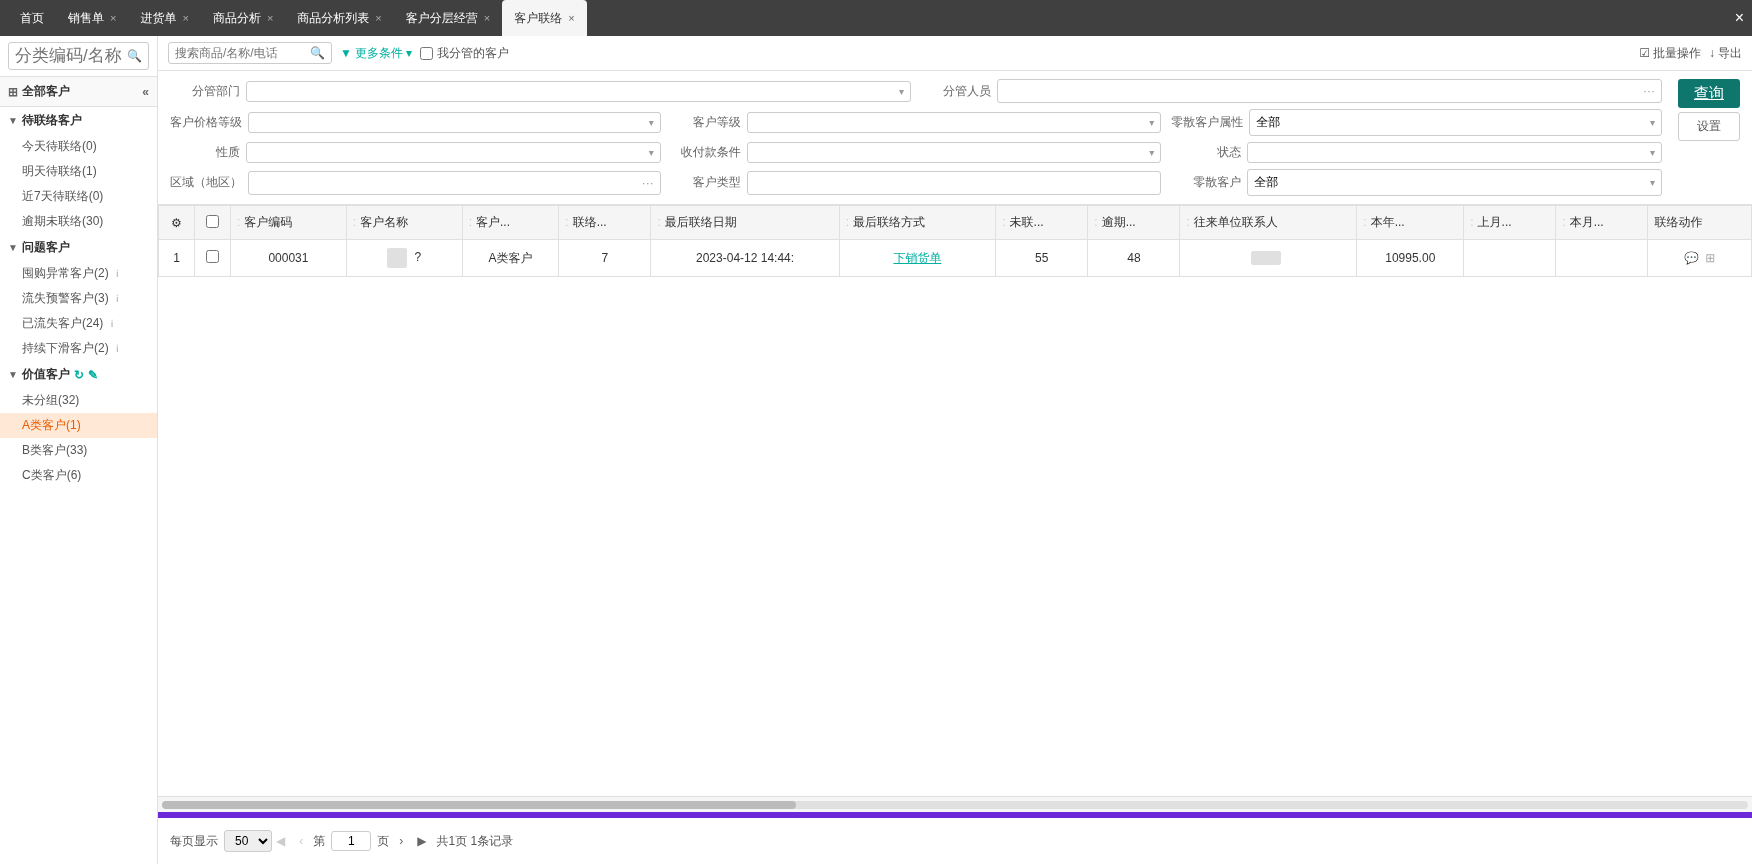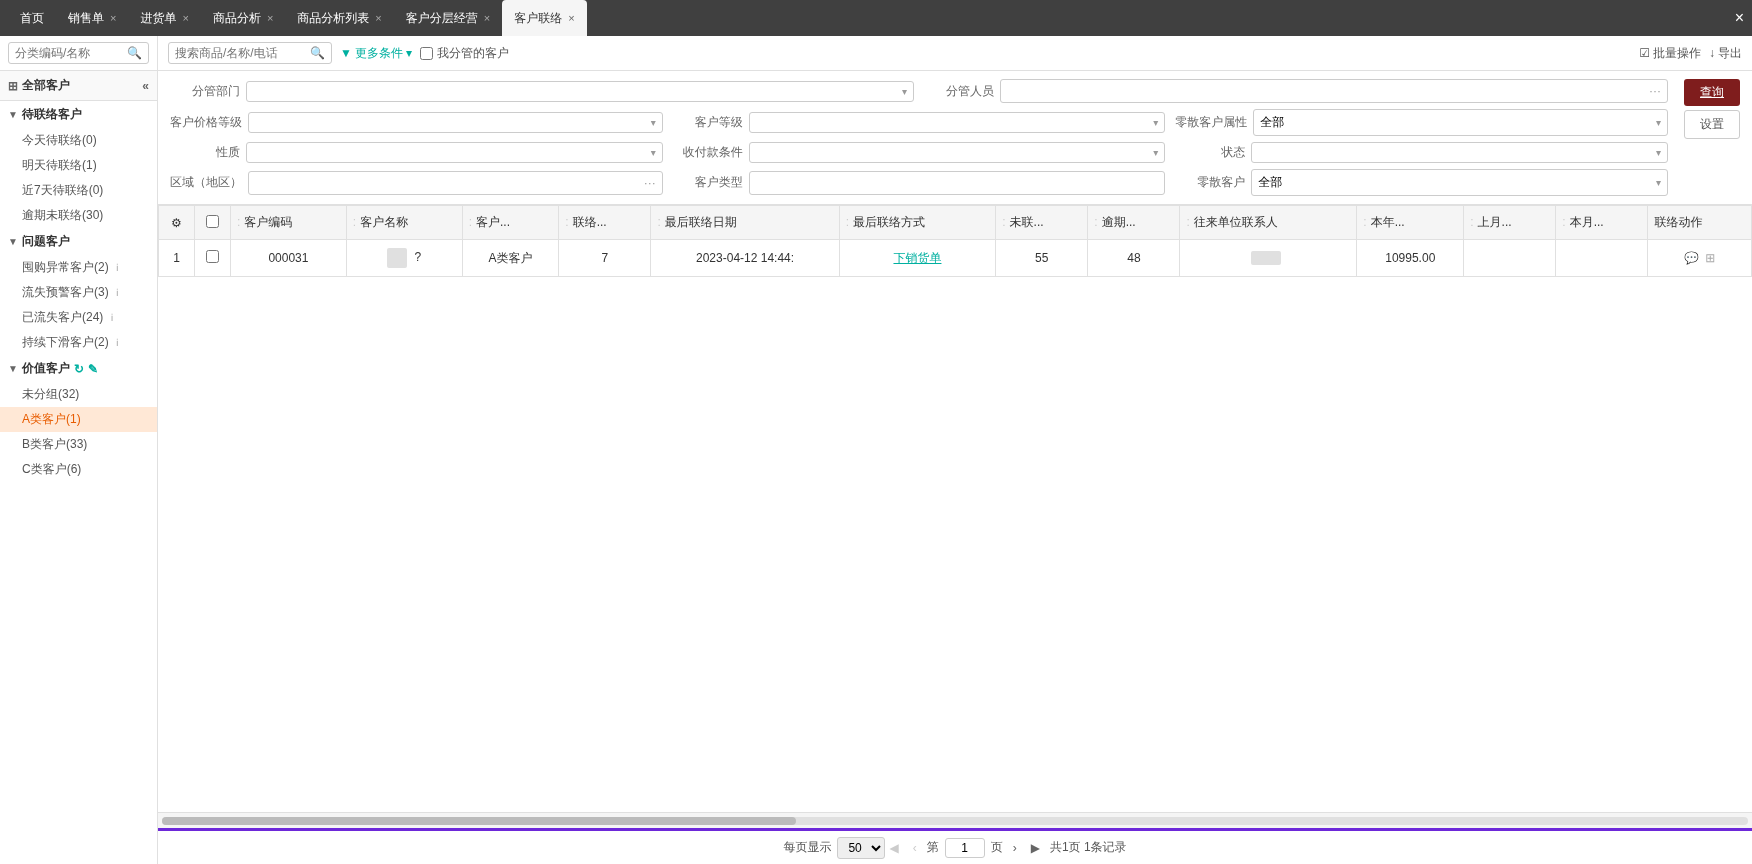--- a/index.html
+++ b/index.html
@@ -24,21 +24,21 @@
 
     
     .sidebar {
       width: 158px; background: #fff; border-right: 1px solid #e0e0e0;
       display: flex; flex-direction: column; flex-shrink: 0;
     }
     .sidebar-search {
       display: flex; align-items: center; padding: 6px 8px; border-bottom: 1px solid #e0e0e0;
     }
     .sidebar-search input {
-      border: 1px solid #ccc; border-radius: 3px; padding: 3px 6px; width: 100%; font-size: 12px; color: #999;
+      border: 1px solid #ccc; border-radius: 3px; padding: 3px 6px; width: 100%; font-size: 17px; color: #999;
     }
     .sidebar-search .search-icon { margin-left: -22px; color: #00b0a0; cursor: pointer; }
     .sidebar-all {
       display: flex; align-items: center; padding: 6px 8px; background: #f9f9f9;
       border-bottom: 1px solid #e0e0e0; font-weight: bold; color: #333;
     }
     .sidebar-all .grid-icon { margin-right: 4px; color: #666; }
     .sidebar-all .collapse-icon { margin-left: auto; color: #666; cursor: pointer; }
     .sidebar-section-title {
       display: flex; align-items: center; padding: 5px 8px; color: #333; font-weight: bold;
@@ -87,22 +87,22 @@
       flex: 1; border: 1px solid #ccc; border-radius: 3px; padding: 4px 6px;
       display: flex; align-items: center; justify-content: space-between; cursor: pointer; background: #fff;
     }
     .filter-select .placeholder { color: #ccc; }
     .filter-select .arrow { color: #999; font-size: 10px; }
     .filter-input {
       flex: 1; border: 1px solid #ccc; border-radius: 3px; padding: 4px 6px;
     }
     .filter-dotdot { color: #999; cursor: pointer; }
     .query-btn {
-      background: #7f1d1d; color: #fff; border: none; border-radius: 3px;
-      padding: 5px 16px; cursor: pointer; font-size: 12px; text-decoration: underline;
+      background: #0f766e; color: #fff; border: none; border-radius: 3px;
+      padding: 5px 16px; cursor: pointer; font-size: 15px; text-decoration: underline;
     }
     .setting-btn {
       background: #fff; color: #555; border: 1px solid #ccc; border-radius: 3px;
       padding: 5px 12px; cursor: pointer; font-size: 12px;
     }
     .filter-actions { display: flex; flex-direction: column; gap: 4px; margin-left: 8px; }
 
     
     .table-area { flex: 1; overflow: auto; background: #fff; }
     table { width: 100%; border-collapse: collapse; }
@@ -125,22 +125,22 @@
     }
     .scroll-track {
       flex: 1; height: 8px; background: #e0e0e0; border-radius: 4px; position: relative;
     }
     .scroll-thumb {
       position: absolute; left: 0; top: 0; height: 8px; width: 40%; background: #bbb; border-radius: 4px;
     }
 
     
     .footer {
-      display: flex; align-items: center; justify-content: center;
-      padding: 6px 12px; background: #fff; border-top: 3px solid #6d28d9; height: 36px;
+      display: flex; align-items: center; justify-content: flex-start;
+      padding: 6px 12px; background: #fff; border-top: 6px solid #6d28d9; height: 52px;
     }
     .page-size-area { display: flex; align-items: center; gap: 6px; color: #555; }
     .page-size-select {
       border: 1px solid #ccc; border-radius: 3px; padding: 2px 6px; cursor: pointer;
     }
     .pagination { display: flex; align-items: center; gap: 6px; color: #555; }
     .page-btn { cursor: pointer; color: #666; padding: 2px 4px; }
     .page-btn:disabled, .page-btn.disabled { color: #ccc; cursor: default; }
     .page-input {
       border: 1px solid #ccc; border-radius: 3px; padding: 2px 6px; width: 40px; text-align: center;

